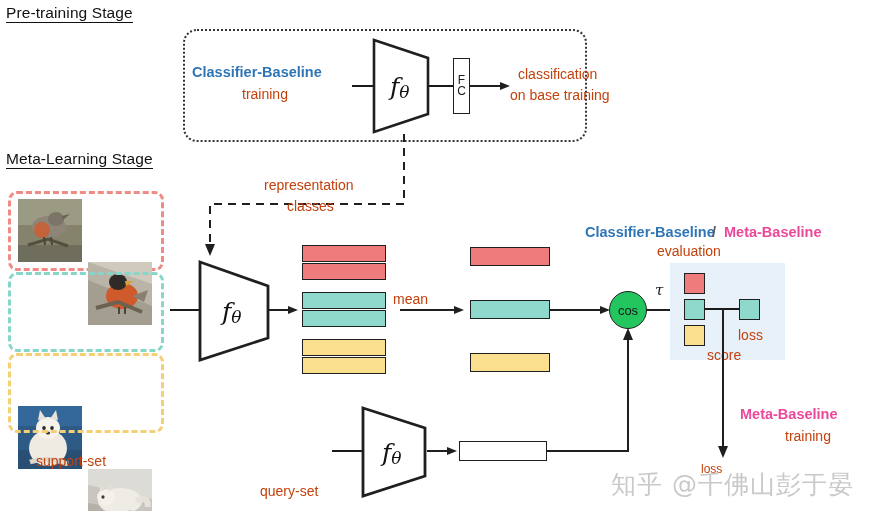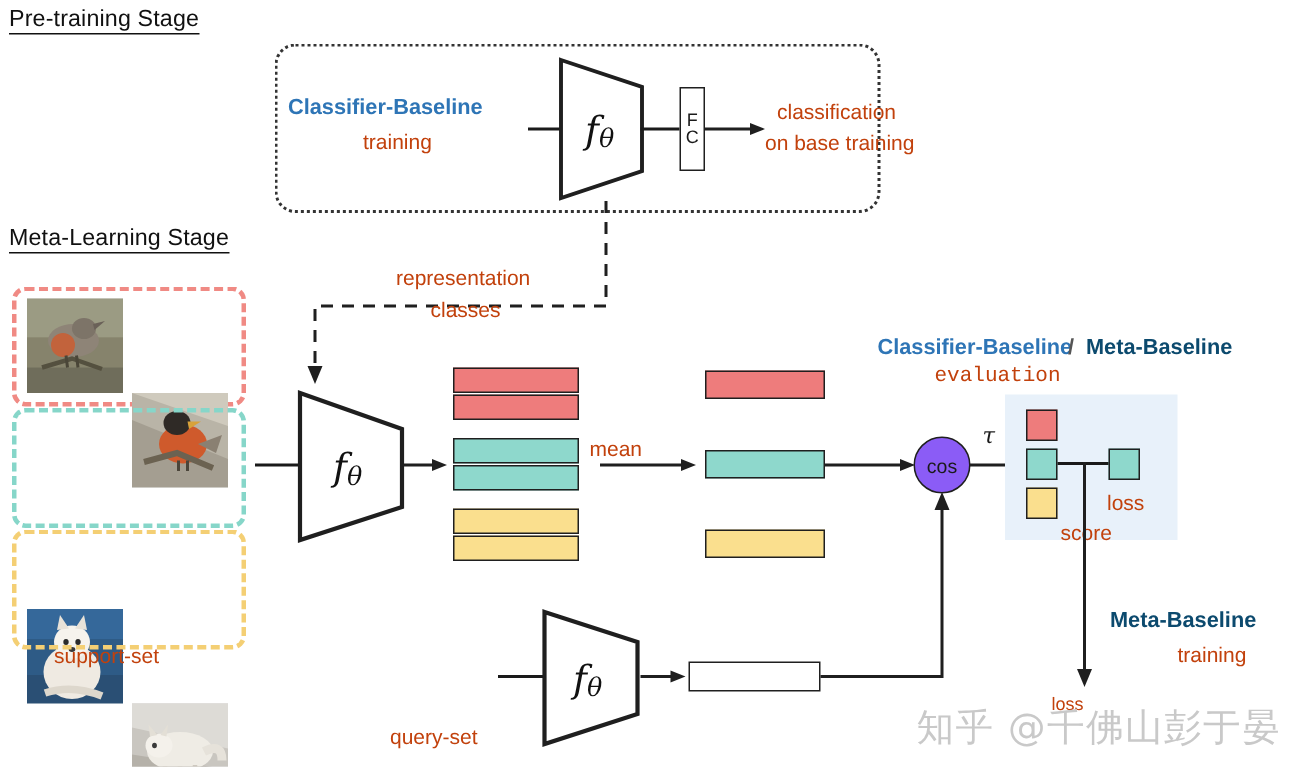--- a/index.html
+++ b/index.html
@@ -4,31 +4,31 @@
 <style>
   html,body{margin:0;padding:0;background:#ffffff;}
   body{width:877px;height:511px;position:relative;overflow:hidden;
        font-family:"Liberation Sans","DejaVu Sans",sans-serif;color:#1a1a1a;}
   .abs{position:absolute;}
   .stage-title{font-size:15.5px;font-weight:400;color:#111;letter-spacing:.1px;
        border-bottom:1.6px solid #111;padding-bottom:1px;line-height:17px;white-space:nowrap;}
   .dotted-box{border:2px dotted #333;border-radius:14px;box-sizing:border-box;background:transparent;}
   .lbl{font-size:14px;color:#c2410c;line-height:16px;white-space:nowrap;}
   .lbl-blue{font-size:14.5px;font-weight:700;color:#2e75b6;white-space:nowrap;line-height:17px;}
-  .lbl-purple{font-size:14.5px;font-weight:700;color:#0c4a6e;white-space:nowrap;line-height:17px;}
+  .lbl-purple{font-size:14.5px;font-weight:700;color:#ec4899;white-space:nowrap;line-height:17px;}
   .lbl-slash{font-size:14.5px;font-weight:700;color:#555;}
   .solidline{background:#1a1a1a;}
   .bar{box-sizing:border-box;border:1.6px solid #1f1f1f;}
   .sq{box-sizing:border-box;border:1.6px solid #1f1f1f;}
   .grp{box-sizing:border-box;border:3px dashed;border-radius:9px;}
   .thumb{box-sizing:border-box;overflow:hidden;position:relative;background:#cfcfcf;}
   .fc-box{box-sizing:border-box;border:1.8px solid #1f1f1f;background:#fff;
       display:flex;flex-direction:column;align-items:center;justify-content:center;
       font-size:12px;line-height:11.5px;color:#1a1a1a;}
-  .cos{box-sizing:border-box;border:1.8px solid #1f1f1f;border-radius:50%;background:#8b5cf6;
+  .cos{box-sizing:border-box;border:1.8px solid #1f1f1f;border-radius:50%;background:#22c55e;
       display:flex;align-items:center;justify-content:center;font-size:13px;color:#1a1a1a;}
   .evalbg{background:#e8f1fa;}
   .ftheta{font-family:"DejaVu Serif","Liberation Serif",serif;font-style:italic;font-size:25px;color:#111;}
   .ftheta .th{font-size:17px;vertical-align:-3px;}
   .tau{font-family:"DejaVu Serif","Liberation Serif",serif;font-style:italic;font-size:15px;color:#1a1a1a;}
   .wm{font-family:"DejaVu Sans",sans-serif;font-size:25px;color:#c9c9c9;white-space:nowrap;letter-spacing:1px;}
   svg{overflow:visible;}
 </style>
 </head>
 <body>
@@ -134,21 +134,21 @@
     <path d="M12 22 L11 14 L17 21 Z" fill="#e3dfd6"></path>
     <path d="M23 22 L24 14 L19 21 Z" fill="#e3dfd6"></path>
     <ellipse cx="15" cy="28" rx="1.6" ry="1.8" fill="#3a3a3a"></ellipse>
     <path d="M48 32 Q60 26 60 38" stroke="#e6e2da" stroke-width="6" fill="none"></path>
     <path d="M22 42 L22 50 M32 42 L32 50 M42 41 L42 49" stroke="#cdc8bf" stroke-width="3"></path>
   </svg>
 </div>
 
 <div class="abs grp" style="left:8px;top:353px;width:156px;height:80px;border-color:#f4cf74;"></div>
 
-<div class="abs lbl" style="left:36px;top:429px;">support-set</div>
+<div class="abs lbl" style="left:36px;top:453px;">support-set</div>
 
 <div class="abs solidline" style="left:170px;top:309px;width:40px;height:2px;"></div>
 
 <div class="abs" style="left:192px;top:258px;width:92px;height:106px;">
   <svg width="92" height="106" viewBox="0 0 92 106">
     <polygon points="8,4 76,28 76,80 8,102" fill="#ffffff" stroke="#1f1f1f" stroke-width="2.8" stroke-linejoin="miter"></polygon>
   </svg>
 </div>
 <div class="abs ftheta" style="left:222px;top:297px;">
   <span>f</span><span class="th">θ</span>
@@ -224,21 +224,21 @@
 <div class="abs" style="left:547px;top:326px;width:86px;height:128px;">
   <svg width="86" height="128" viewBox="0 0 86 128">
     <path d="M0 125 L81 125 L81 14" fill="none" stroke="#1f1f1f" stroke-width="2"></path>
     <polygon points="81,2 76,14 86,14" fill="#1f1f1f"></polygon>
   </svg>
 </div>
 
 <div class="abs lbl-blue" style="left:585px;top:224px;">Classifier-Baseline</div>
 <div class="abs lbl-slash" style="left:712px;top:224px;">/</div>
 <div class="abs lbl-purple" style="left:724px;top:224px;">Meta-Baseline</div>
-<div class="abs lbl" style="left:623px;top:243px;font-family:Liberation Mono, monospace;">evaluation</div>
+<div class="abs lbl" style="left:657px;top:243px;">evaluation</div>
 
 <div class="abs evalbg" style="left:670px;top:263px;width:115px;height:97px;"></div>
 
 <div class="abs sq" style="left:684px;top:273px;width:21px;height:21px;background:#ee7c7c;"></div>
 <div class="abs sq" style="left:684px;top:299px;width:21px;height:21px;background:#8ed8cc;"></div>
 <div class="abs sq" style="left:684px;top:325px;width:21px;height:21px;background:#fadf8e;"></div>
 <div class="abs lbl" style="left:707px;top:347px;">score</div>
 
 <div class="abs solidline" style="left:705px;top:308px;width:37px;height:2px;"></div>
 

